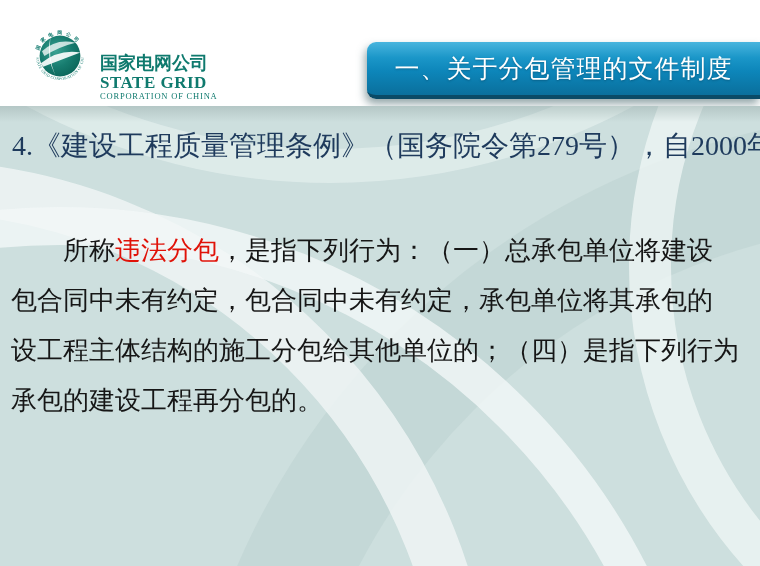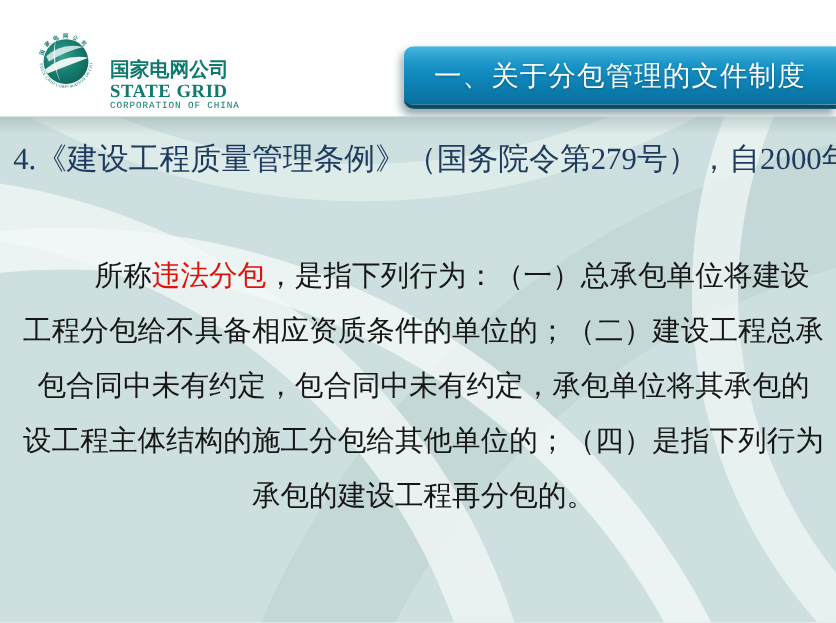--- a/index.html
+++ b/index.html
@@ -25,21 +25,21 @@
     font-family: "Liberation Sans", "DejaVu Sans", sans-serif;
     font-weight: bold; font-size: 18px; line-height: 21px;
     color: #0f7a6e; letter-spacing: 0px; white-space: nowrap; margin-top: 23px;
   }
   .logo-en {
     font-family: "Liberation Serif", "DejaVu Serif", serif;
     font-weight: bold; font-size: 17px; line-height: 17px;
     color: #0f7a6e; letter-spacing: 0.5px; white-space: nowrap;
   }
   .logo-sub {
-    font-family: Liberation Mono, monospace;
+    font-family: Liberation Serif, serif;
     font-size: 8.5px; line-height: 10px;
     color: #0f7a6e; letter-spacing: 0.8px; white-space: nowrap;
   }
 
   
   .banner {
     position: absolute; left: 367px; top: 42px; width: 393px; height: 57px;
     border-radius: 9px 0 0 9px;
     background: linear-gradient(180deg, #49b5de 0%, #1a96c8 30%, #0d86ba 55%, #0a6f9c 100%);
     border-bottom: 4px solid #0a4a66;
@@ -69,21 +69,21 @@
     font-size: 28px; line-height: 45px; color: #1e3a5c;
     font-family: "Liberation Serif", "DejaVu Serif", serif;
   }
   .heading-line { white-space: nowrap; }
 
   .bodytext {
     position: absolute; left: 11px; top: 120px; width: 748px;
     font-size: 26px; line-height: 50px; color: #161616;
     font-family: "Liberation Serif", "DejaVu Serif", serif;
   }
-  .body-line { white-space: nowrap; text-align: center; }
+  .body-line { white-space: nowrap; }
   .body-line.first { text-indent: 2em; }
   .hl-red { color: #e01208; }
 </style>
 </head>
 <body>
 
 <div class="slide">
 
   <div class="header">
 
@@ -136,20 +136,19 @@
     <div class="content-topshade"></div>
 
     <div class="heading">
       <div class="heading-line">4.《建设工程质量管理条例》（国务院令第279号），自2000年1</div>
     </div>
 
     <div class="bodytext">
       <div class="body-line first">
         <span>所称</span><span class="hl-red">违法分包</span><span>，是指下列行为：（一）总承包单位将建设</span>
       </div>
-      <div class="body-line">工程分包给不具备相应资质条件的单位的；（二）建设工程总承</div>
       <div class="body-line">包合同中未有约定，包合同中未有约定，承包单位将其承包的</div>
       <div class="body-line">设工程主体结构的施工分包给其他单位的；（四）是指下列行为</div>
       <div class="body-line">承包的建设工程再分包的。</div>
     </div>
   </div>
 
 </div>
 
 </body></html>

